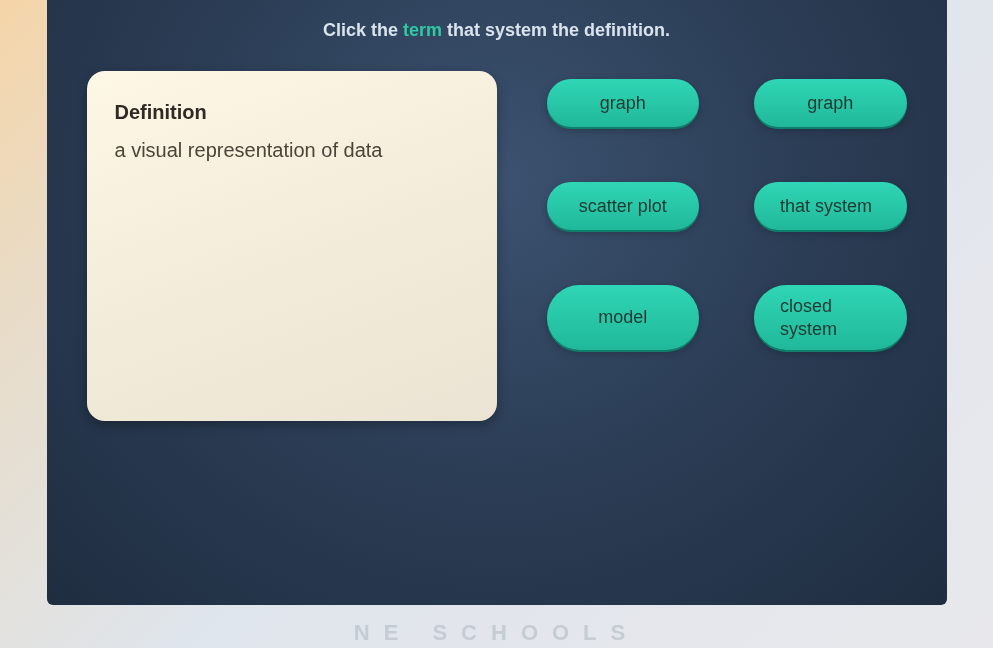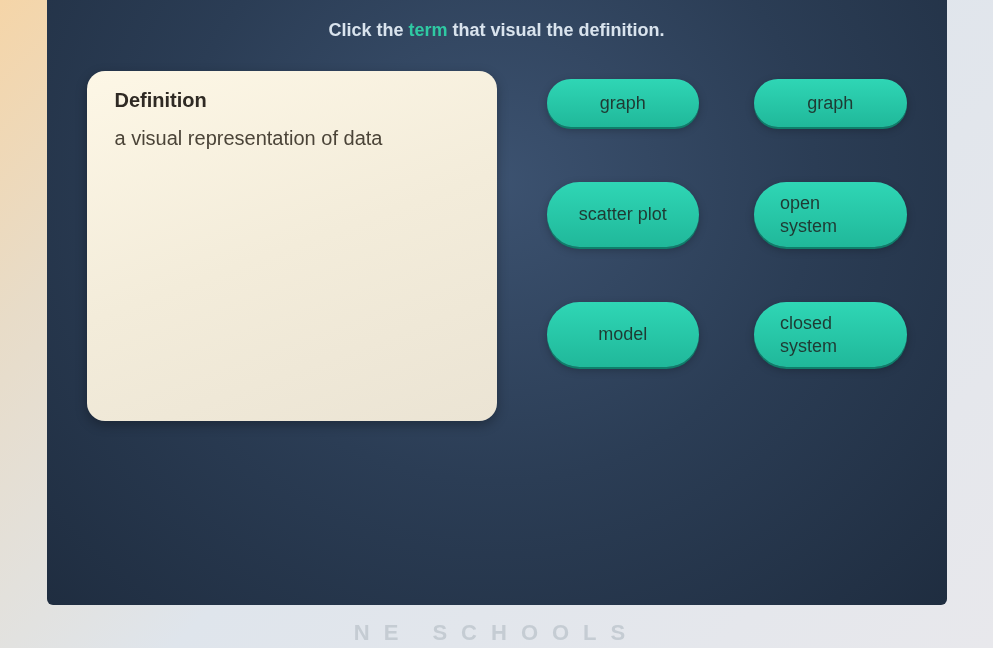--- a/index.html
+++ b/index.html
@@ -35,21 +35,21 @@
     }
     .content-row {
       display: flex;
       gap: 50px;
     }
     .definition-card {
       width: 410px;
       height: 350px;
       background: linear-gradient(160deg, #fdf7e6 0%, #f3ecda 50%, #ebe4d4 100%);
       border-radius: 18px;
-      padding: 18px 28px;
+      padding: 30px 28px;
       box-shadow: 0 4px 12px rgba(0,0,0,0.3);
     }
     .definition-card .def-title {
       font-size: 20px;
       font-weight: 700;
       color: #2f2a24;
       margin-bottom: 12px;
     }
     .definition-card .def-body {
       font-size: 20px;
@@ -114,35 +114,35 @@
       white-space: nowrap;
       overflow: hidden;
     }
   </style>
 </head>
 <body>
 
 <div class="app-panel">
 
   <div class="instruction-row">
-    <span>Click the </span><span class="highlight">term</span><span> that visual the definition.</span>
+    <span>Click the </span><span class="highlight">term</span><span> that system the definition.</span>
   </div>
 
   <div class="content-row">
 
     <div class="definition-card">
       <div class="def-title">Definition</div>
       <div class="def-body">a visual representation of data</div>
     </div>
 
     <div class="options-grid">
       <button class="option-button single">graph</button>
       <button class="option-button single">graph</button>
       <button class="option-button single">scatter plot</button>
-      <button class="option-button">open system</button>
+      <button class="option-button">that system</button>
       <button class="option-button single">model</button>
       <button class="option-button">closed system</button>
     </div>
 
   </div>
 
 
 </div>
 
 <div class="footer-text">NE SCHOOLS</div>

